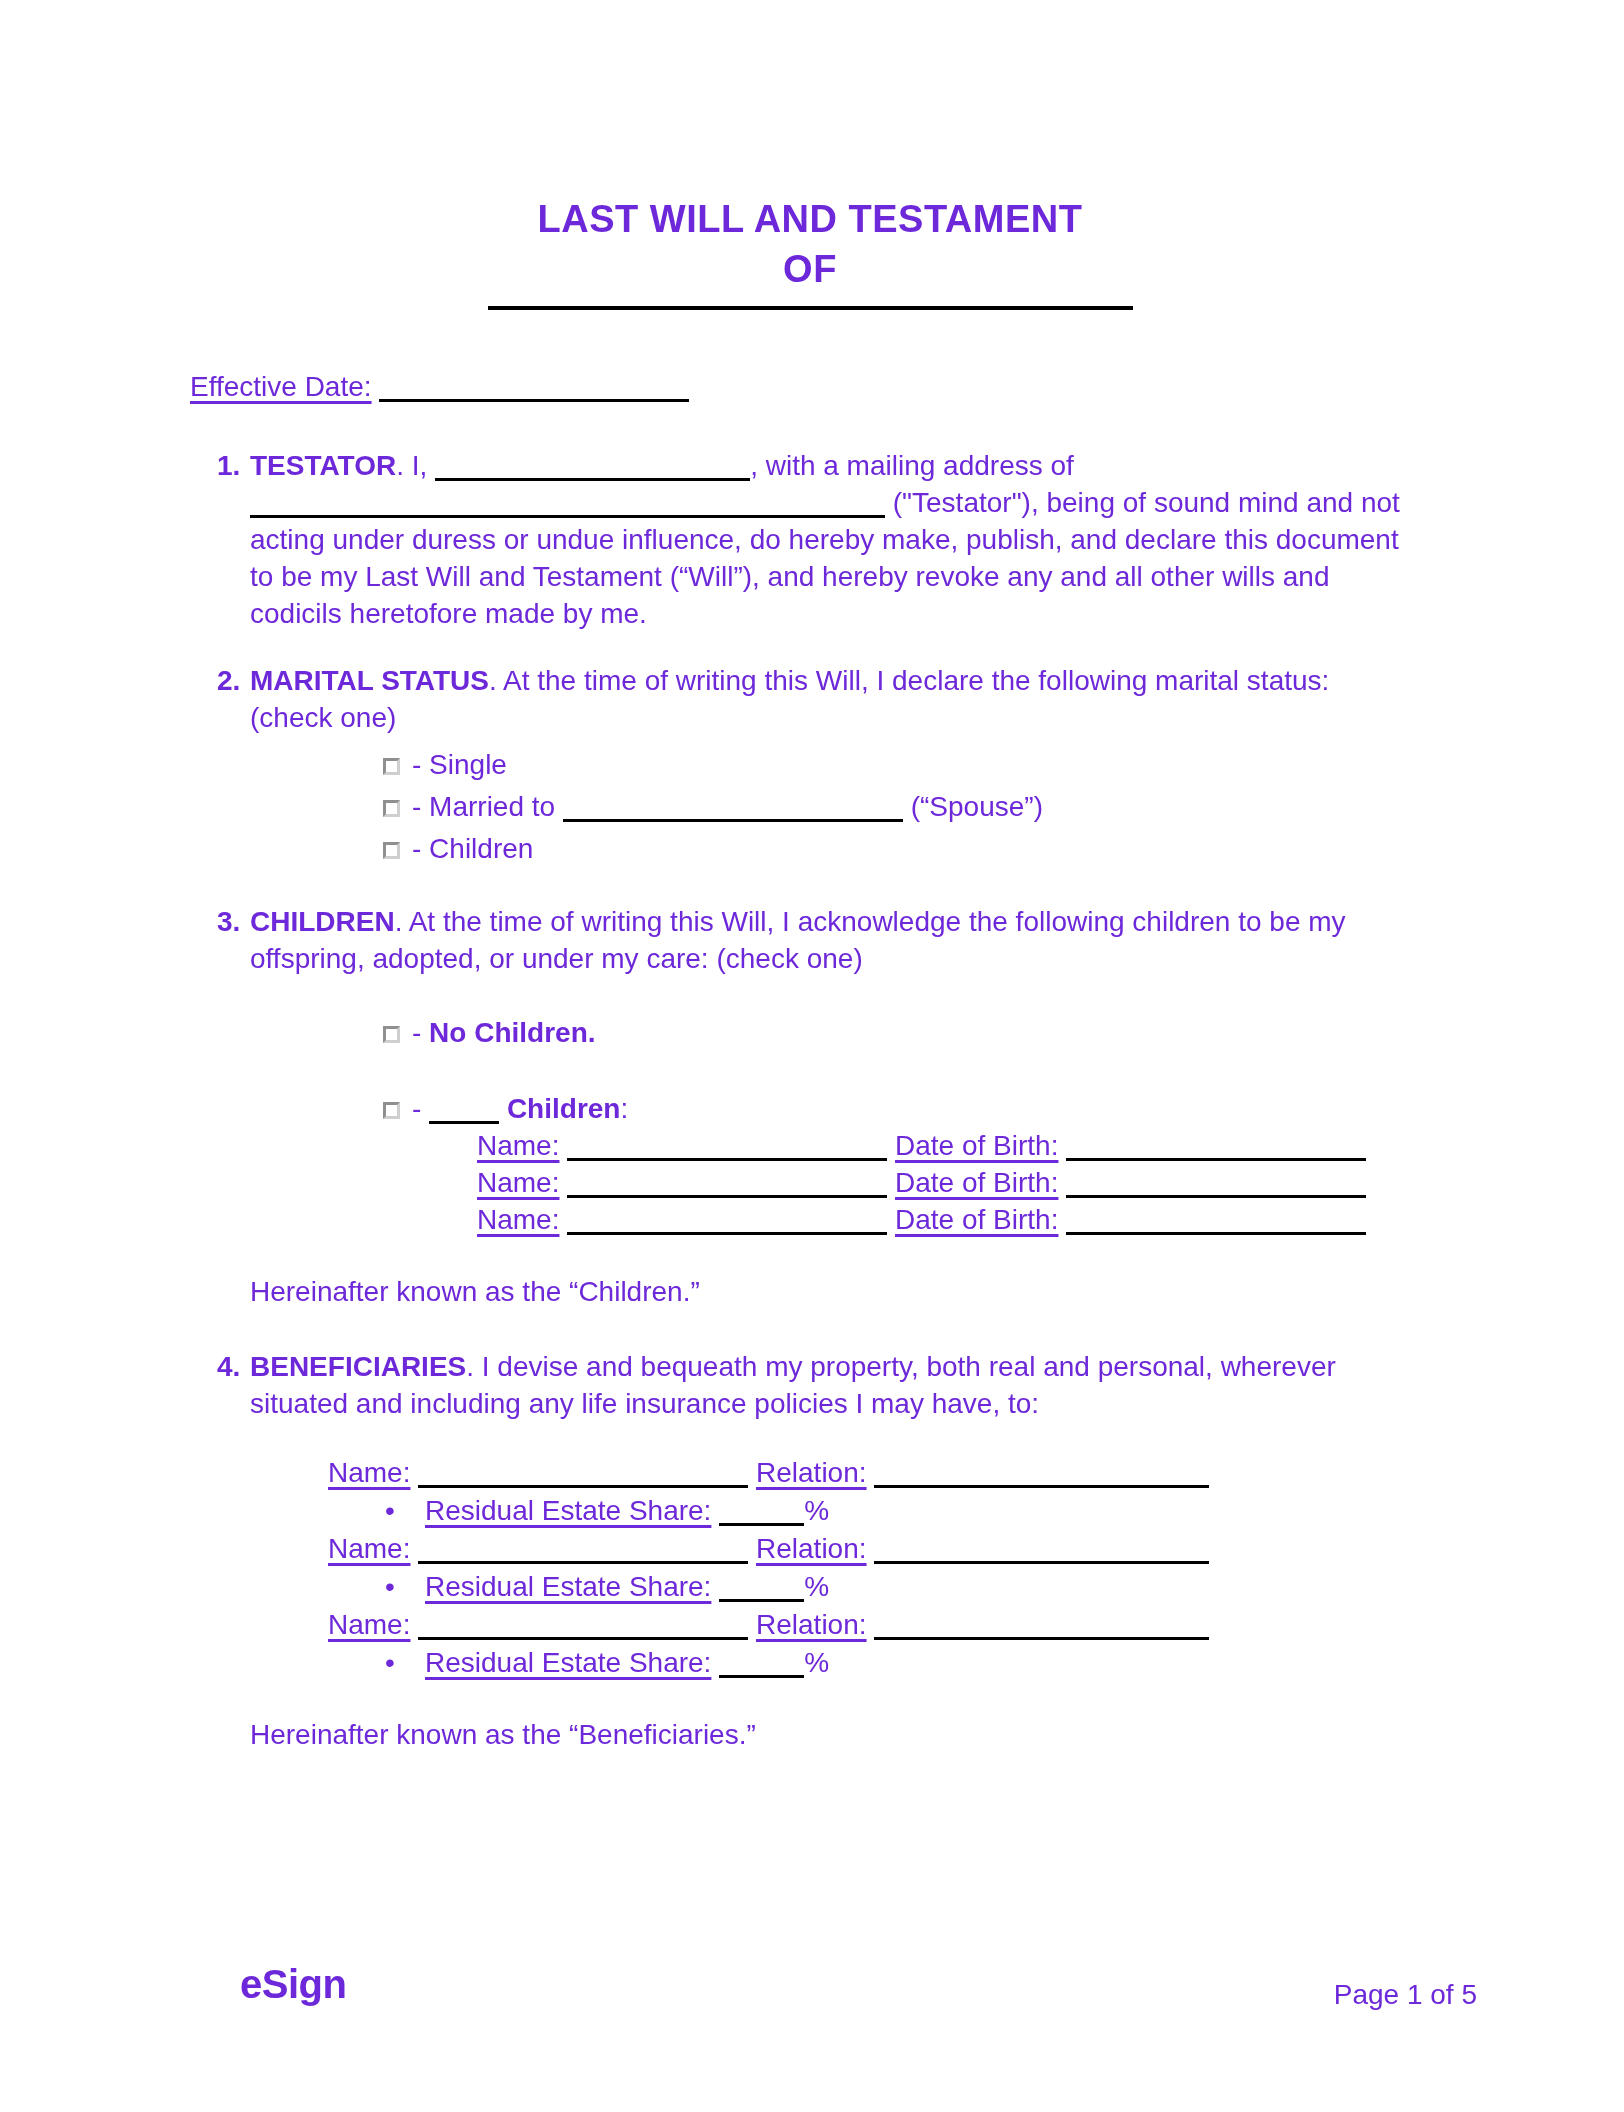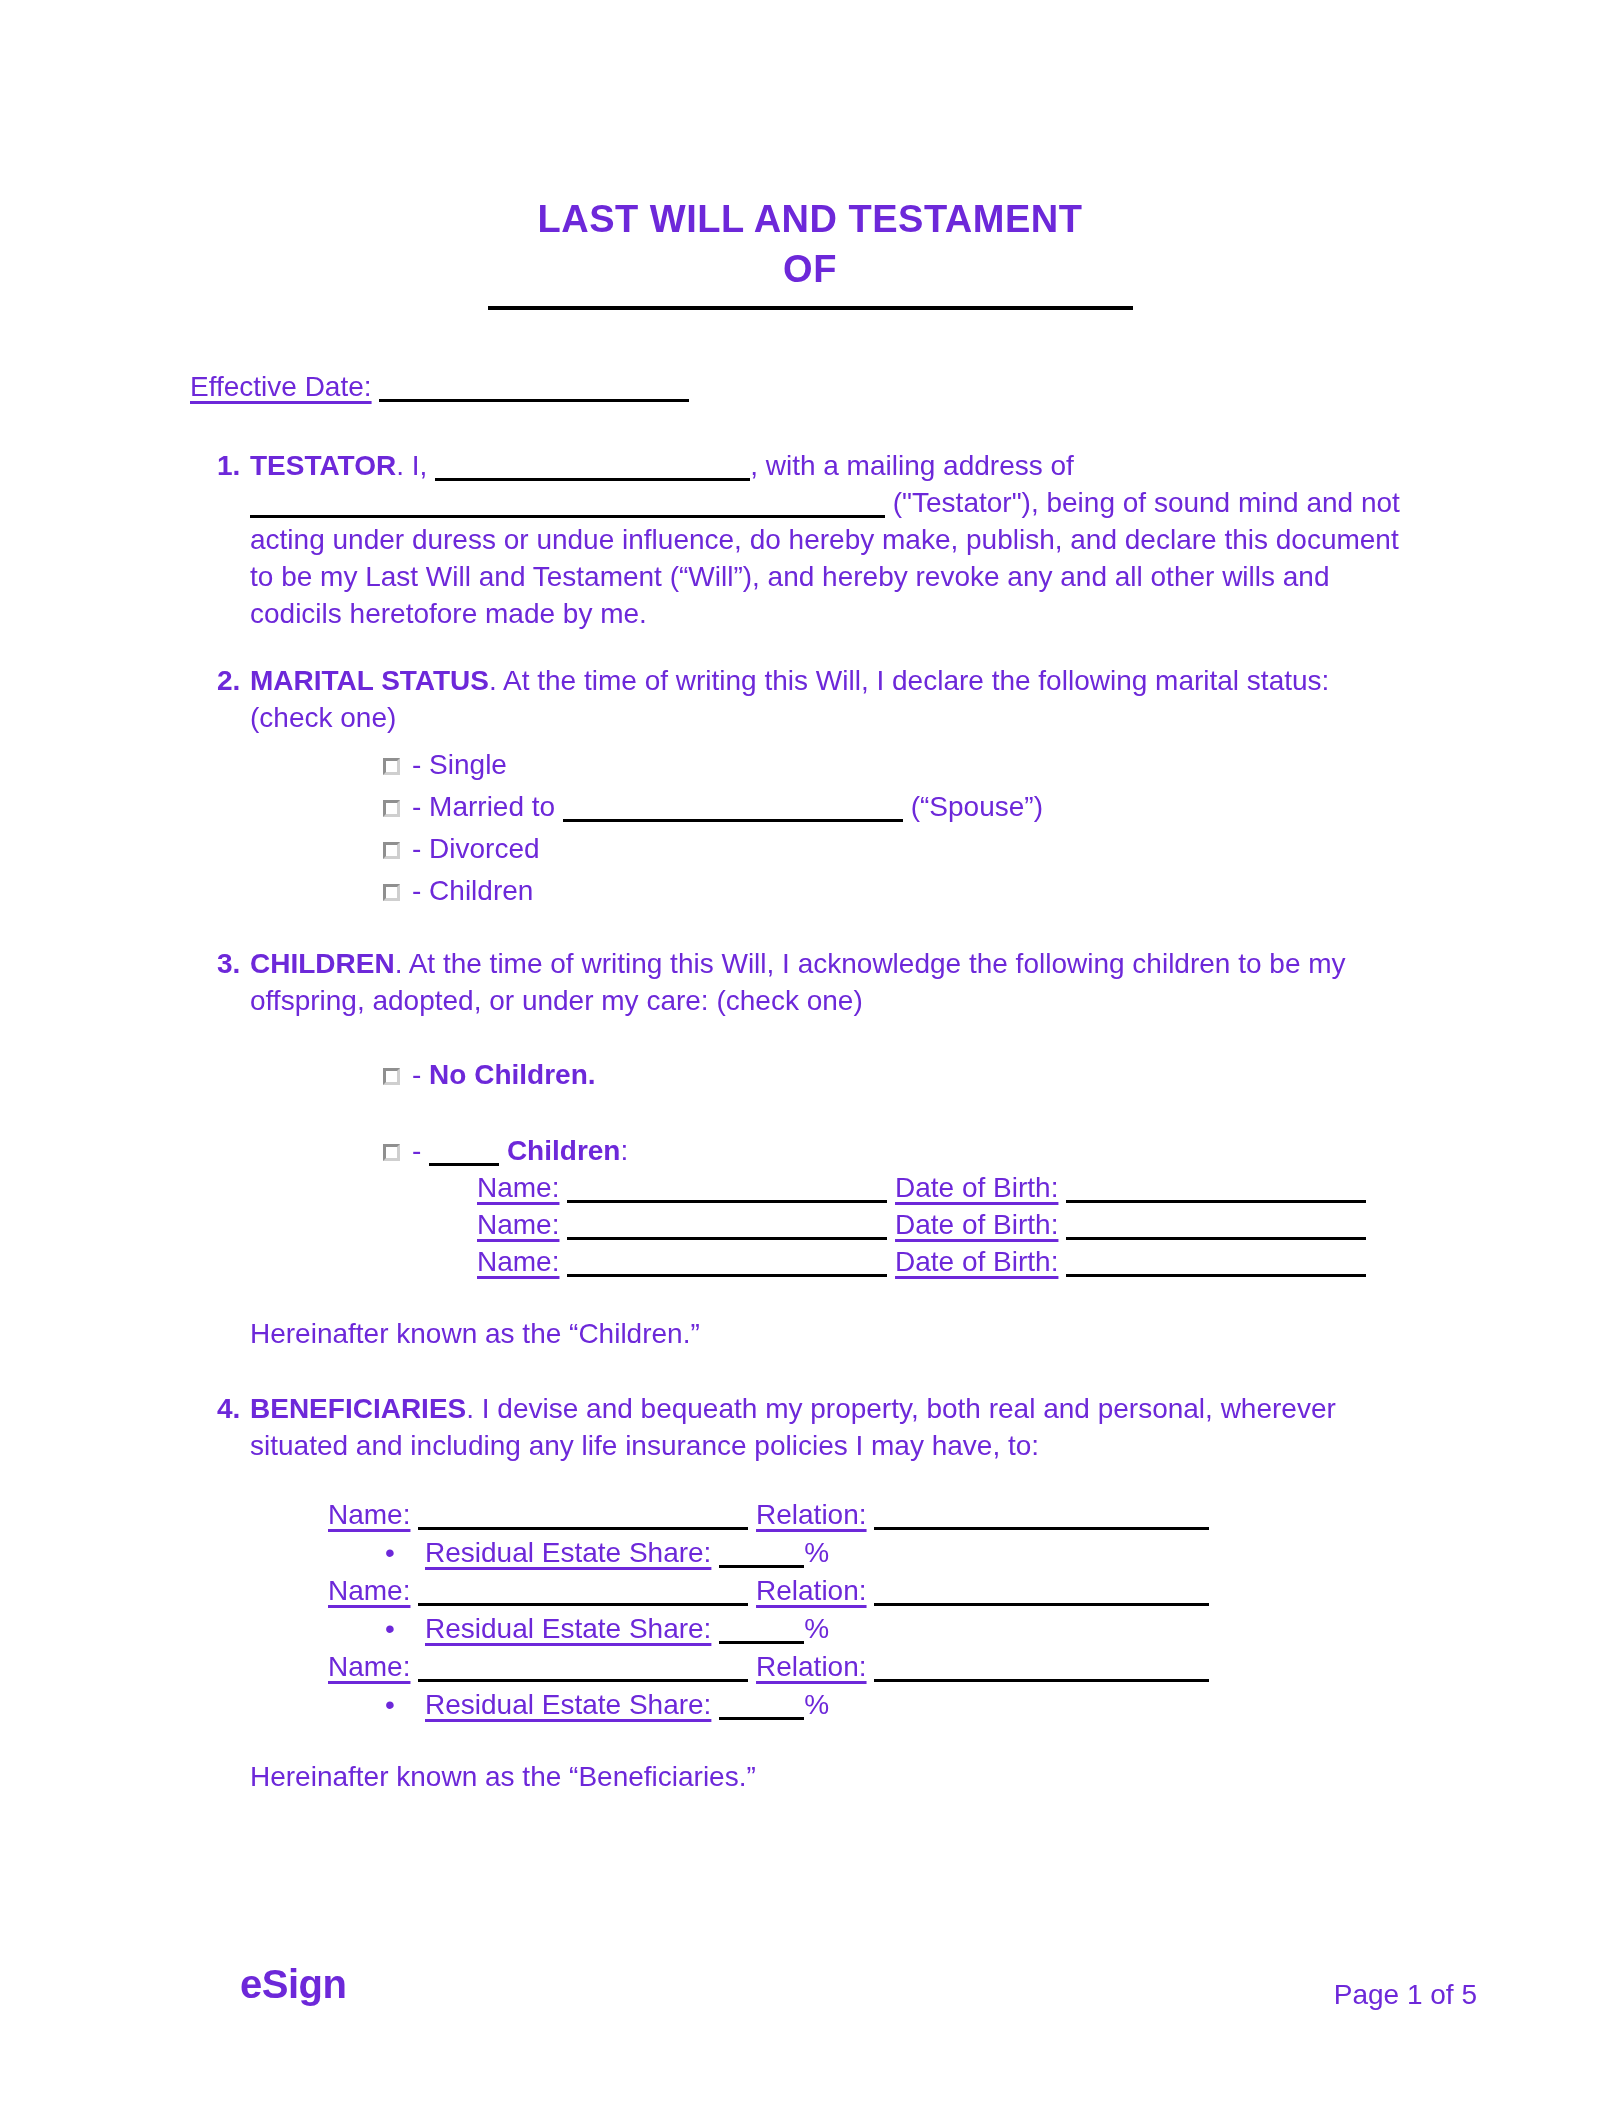--- a/index.html
+++ b/index.html
@@ -77,21 +77,20 @@
     <div class="num">1.</div>
     <div class="txt"><b>TESTATOR</b><span>. I, </span><span class="blank" style="width:315px"></span><span>, with a mailing address of </span><span class="blank" style="width:635px"></span><span> ("Testator"), being of sound mind and not acting under duress or undue influence, do hereby make, publish, and declare this document to be my Last Will and Testament (“Will”), and hereby revoke any and all other wills and codicils heretofore made by me.</span></div>
   </div>
 
   <div class="sec">
     <div class="num">2.</div>
     <div class="txt"><b>MARITAL STATUS</b><span>. At the time of writing this Will, I declare the following marital status: (check one)</span>
       <div class="cblist">
         <div class="cbrow"><span class="cb"></span><span>- Single</span></div>
         <div class="cbrow"><span class="cb"></span><span>- Married to </span><span class="blank" style="width:340px"></span><span> (“Spouse”)</span></div>
-        <div class="cbrow"><span class="cb"></span><span>- Divorced</span></div>
         <div class="cbrow"><span class="cb"></span><span>- Children</span></div>
       </div>
     </div>
   </div>
 
   <div class="sec sec-3">
     <div class="num">3.</div>
     <div class="txt"><b>CHILDREN</b><span>. At the time of writing this Will, I acknowledge the following children to be my offspring, adopted, or under my care: (check one)</span>
       <div class="opt-row opt-none"><span class="cb"></span><span>- </span><b>No Children.</b></div>
       <div class="opt-row opt-count"><span class="cb"></span><span>- </span><span class="blank" style="width:70px"></span> <b>Children</b><span>:</span></div>

